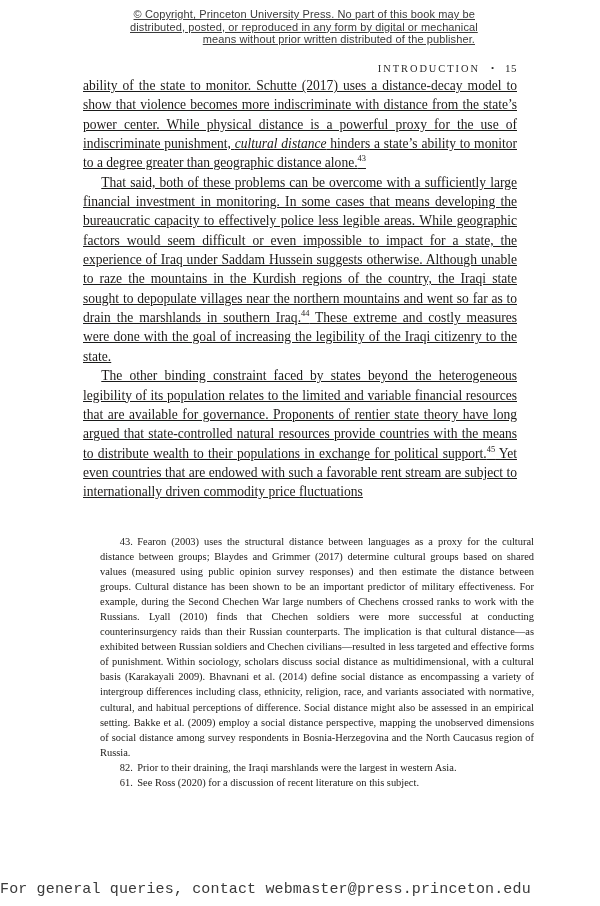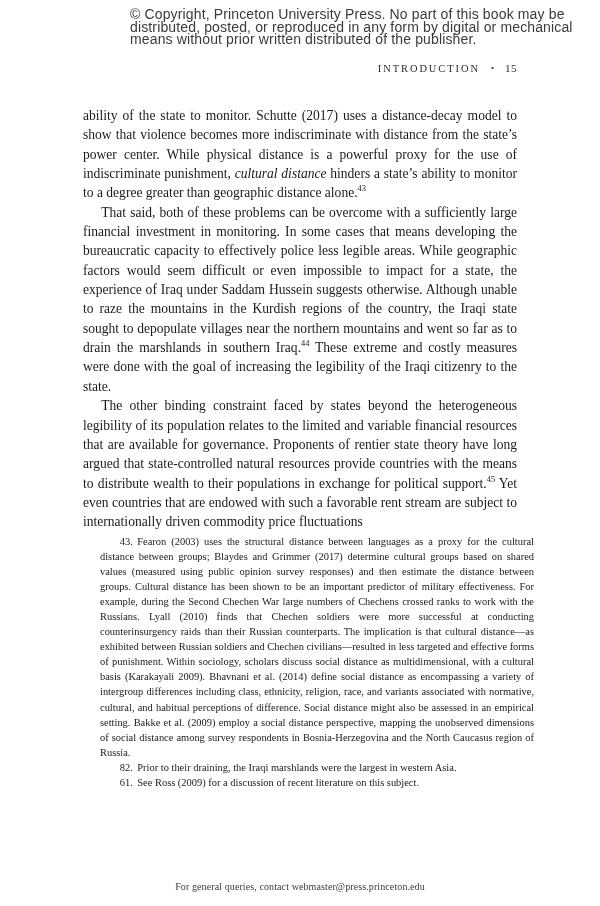--- a/index.html
+++ b/index.html
@@ -16,25 +16,26 @@
     overflow: hidden;
   }
 
   
   .copyright {
     position: absolute;
     left: 130px;
     top: 8px;
     width: 345px;
     font-family: "Liberation Sans", sans-serif;
-    font-size: 14px;
+    font-size: 11px;
     line-height: 12.6px;
     color: #3a3a3a;
-    text-align: center;
+    text-align: right;
     letter-spacing: 0.01em;
+    text-decoration: underline;
   }
   .copyright div { white-space: nowrap; }
 
   
   .running-head {
     position: absolute;
     right: 83px;
     top: 62px;
     font-size: 10.4px;
     letter-spacing: 0.19em;
@@ -49,22 +50,23 @@
   }
   .running-head .rh-page {
     letter-spacing: 0.04em;
     font-size: 11px;
   }
 
   
   .body-block {
     position: absolute;
     left: 83px;
-    top: 106px;
+    top: 76px;
     width: 434px;
+    text-decoration: underline;
   }
   .body-para {
     font-size: 13.55px;
     line-height: 19.35px;
     text-align: justify;
     text-justify: inter-word;
     margin: 0;
     color: #1c1a18;
     hyphens: none;
   }
@@ -95,23 +97,22 @@
   }
   .footnote .fn-num { }
   .footnote .fn-gap { display: inline-block; width: 0.42em; }
 
   
   .footer {
     position: absolute;
     left: 0;
     right: 0;
     top: 881px;
-    text-align: center;
-    font-family: Liberation Serif, serif;
-    font-size: 10px;
+    font-family: Liberation Mono, monospace;
+    font-size: 15px;
     color: #3a3a3a;
     letter-spacing: 0.01em;
   }
 </style>
 </head>
 <body>
 
 <div class="copyright">
   <div>© Copyright, Princeton University Press. No part of this book may be</div>
   <div>distributed, posted, or reproduced in any form by digital or mechanical</div>
@@ -124,16 +125,16 @@
 
 <div class="body-block" id="body-block">
     <p class="body-para"><span>ability of the state to monitor. Schutte (2017) uses a distance-decay model to show that violence becomes more indiscriminate with distance from the state’s power center. While physical distance is a powerful proxy for the use of indiscriminate punishment, </span><i>cultural distance</i><span> hinders a state’s ability to monitor to a degree greater than geographic distance alone.</span><sup>43</sup></p>
     <p class="body-para"><span>That said, both of these problems can be overcome with a sufficiently large financial investment in monitoring. In some cases that means developing the bureaucratic capacity to effectively police less legible areas. While geographic factors would seem difficult or even impossible to impact for a state, the experience of Iraq under Saddam Hussein suggests otherwise. Although unable to raze the mountains in the Kurdish regions of the country, the Iraqi state sought to depopulate villages near the northern mountains and went so far as to drain the marshlands in southern Iraq.</span><sup>44</sup><span> These extreme and costly measures were done with the goal of increasing the legibility of the Iraqi citizenry to the state.</span></p>
     <p class="body-para"><span>The other binding constraint faced by states beyond the heterogeneous legibility of its population relates to the limited and variable financial resources that are available for governance. Proponents of rentier state theory have long argued that state-controlled natural resources provide countries with the means to distribute wealth to their populations in exchange for political support.</span><sup>45</sup><span> Yet even countries that are endowed with such a favorable rent stream are subject to internationally driven commodity price fluctuations</span></p>
   </div>
 
 <div class="footnotes" id="footnotes-block">
     <p class="footnote"><span class="fn-num">43.</span><span class="fn-gap"></span><span>Fearon (2003) uses the structural distance between languages as a proxy for the cultural distance between groups; Blaydes and Grimmer (2017) determine cultural groups based on shared values (measured using public opinion survey responses) and then estimate the distance between groups. Cultural distance has been shown to be an important predictor of military effectiveness. For example, during the Second Chechen War large numbers of Chechens crossed ranks to work with the Russians. Lyall (2010) finds that Chechen soldiers were more successful at conducting counterinsurgency raids than their Russian counterparts. The implication is that cultural distance—as exhibited between Russian soldiers and Chechen civilians—resulted in less targeted and effective forms of punishment. Within sociology, scholars discuss social distance as multidimensional, with a cultural basis (Karakayali 2009). Bhavnani et al. (2014) define social distance as encompassing a variety of intergroup differences including class, ethnicity, religion, race, and variants associated with normative, cultural, and habitual perceptions of difference. Social distance might also be assessed in an empirical setting. Bakke et al. (2009) employ a social distance perspective, mapping the unobserved dimensions of social distance among survey respondents in Bosnia-Herzegovina and the North Caucasus region of Russia.</span></p>
     <p class="footnote"><span class="fn-num">82.</span><span class="fn-gap"></span><span>Prior to their draining, the Iraqi marshlands were the largest in western Asia.</span></p>
-    <p class="footnote"><span class="fn-num">61.</span><span class="fn-gap"></span><span>See Ross (2009) for a discussion of recent literature on this subject.</span></p>
+    <p class="footnote"><span class="fn-num">61.</span><span class="fn-gap"></span><span>See Ross (2020) for a discussion of recent literature on this subject.</span></p>
   </div>
 
 <div class="footer">For general queries, contact webmaster@press.princeton.edu</div>
 
 </body></html>

